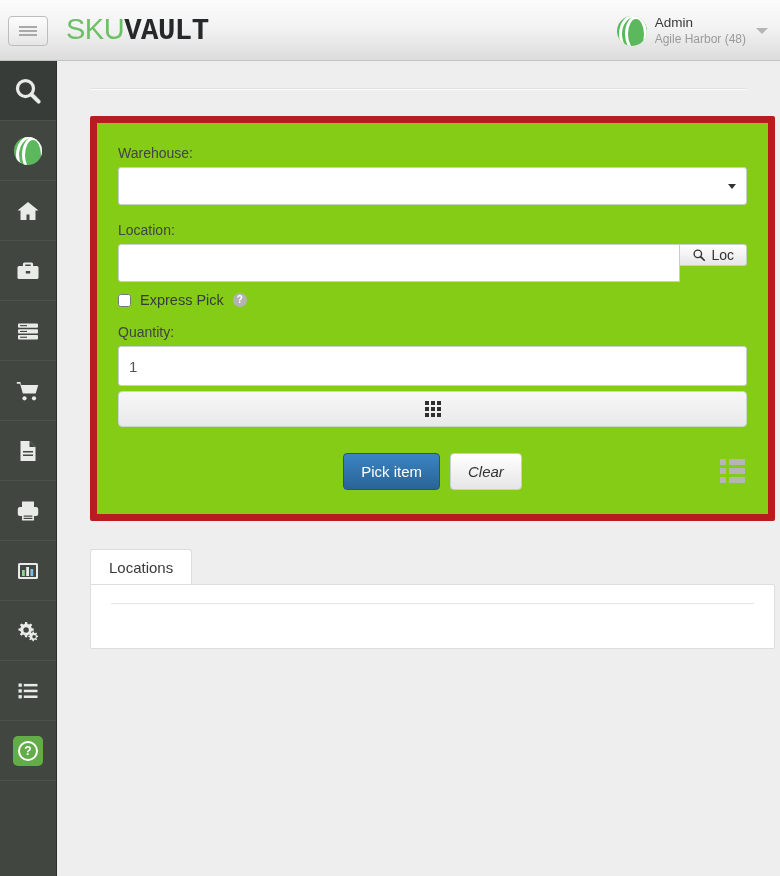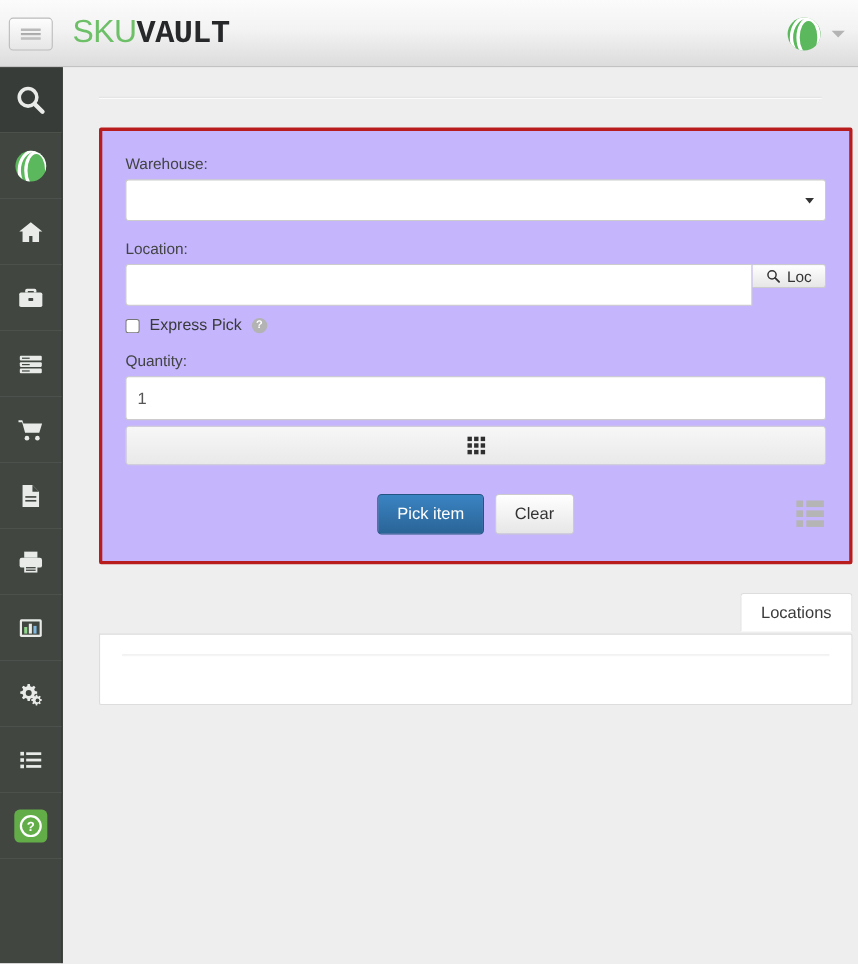--- a/index.html
+++ b/index.html
@@ -137,22 +137,22 @@
   }
   #title-rule {
     margin: 27px 33px 0 33px;
     border-top: 1px solid #e2e2e2;
     border-bottom: 1px solid #fbfbfb;
     height: 0;
   }
 
   .panel {
     margin: 26px 5px 0 33px;
-    background: #c4b5fd;
-    border: 3px solid #b91c1c;
+    background: #84cc16;
+    border: 7px solid #b91c1c;
     border-radius: 2px;
   }
   #form-panel { padding: 22px 21px 24px 21px; }
 
   .field-label {
     font-size: 14px;
     color: #434343;
     margin-bottom: 6px;
   }
   .field-block { margin-bottom: 17px; }
@@ -262,39 +262,39 @@
   }
   #pick-btn {
     background: linear-gradient(to bottom, #3a84c3, #2a6496);
     border: 1px solid #245580;
     color: #ffffff;
   }
   #clear-btn {
     background: linear-gradient(to bottom, #ffffff, #e6e6e6);
     border: 1px solid #cccccc;
     color: #333333;
+    font-style: italic;
   }
   #list-toggle {
     position: absolute; right: 2px; top: 6px;
     cursor: pointer;
     display: flex; flex-direction: column; gap: 3px;
   }
   #list-toggle .lrow { display: flex; gap: 3px; align-items: center; }
   #list-toggle .lbox { width: 6px; height: 6px; background: #b5b5b5; }
   #list-toggle .lbar { width: 16px; height: 6px; background: #b5b5b5; }
 
   
   #tabs-wrap { margin: 25px 5px 0 33px; }
   #tab-strip {
     display: flex;
-    align-items: flex-end;
+    align-items: center;
     height: 38px;
     position: relative;
     z-index: 2;
-    flex-direction: column;
   }
   .tab {
     font-size: 15px;
     padding: 10px 18px 9px 18px;
     cursor: pointer;
     border: 1px solid transparent;
     border-bottom: none;
     border-top-left-radius: 3px;
     border-top-right-radius: 3px;
     line-height: 1;
@@ -332,20 +332,24 @@
       <span></span>
       <span></span>
     </div>
 
     <div id="logo">
       <span class="sku">SKU</span><span class="vault">VAULT</span>
     </div>
 
     <div id="user-area">
       <div class="ball"></div>
+      <div id="user-text">
+        <div id="user-name">Admin</div>
+        <div id="user-org">Agile Harbor (48)</div>
+      </div>
       <div id="user-caret"></div>
     </div>
   </div>
 
   <div id="sidebar">
 
     <div class="side-item active">
       <svg width="30" height="30" viewBox="0 0 24 24">
         <circle cx="10" cy="10" r="6.4" fill="none" stroke="#e8ebe8" stroke-width="2.6"></circle>
         <line x1="14.8" y1="14.8" x2="20.5" y2="20.5" stroke="#e8ebe8" stroke-width="3.2" stroke-linecap="round"></line>

